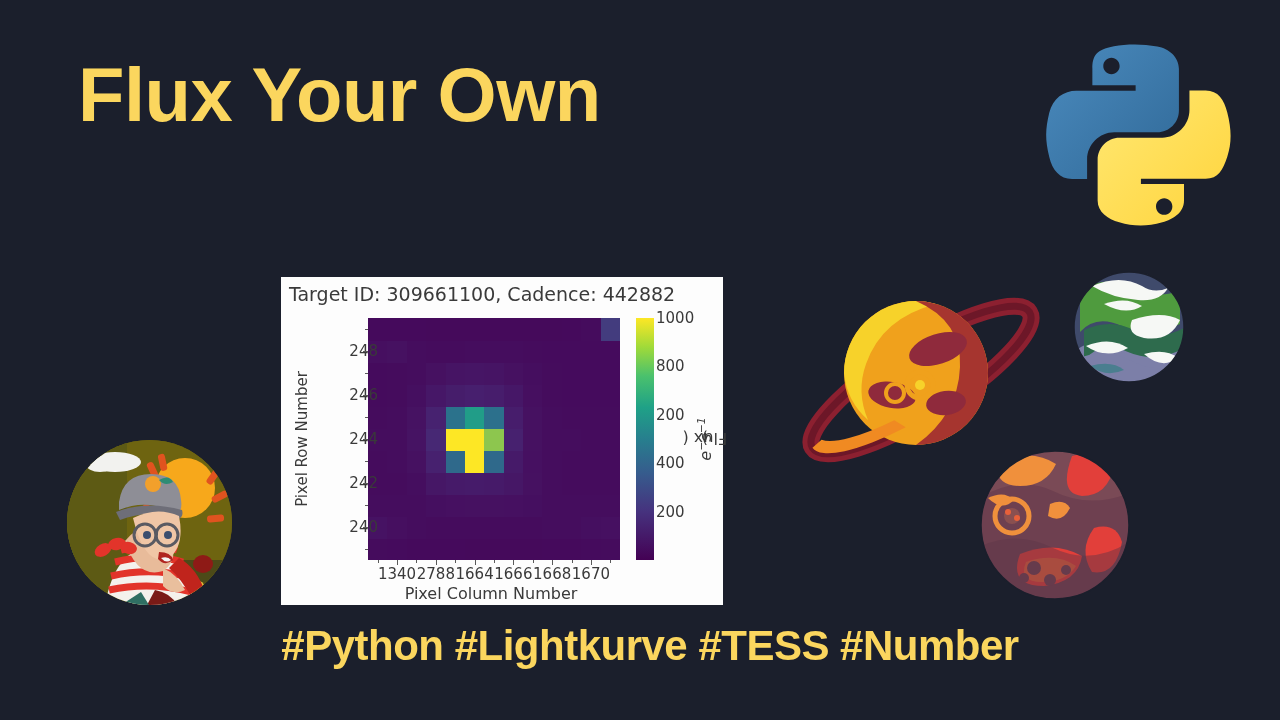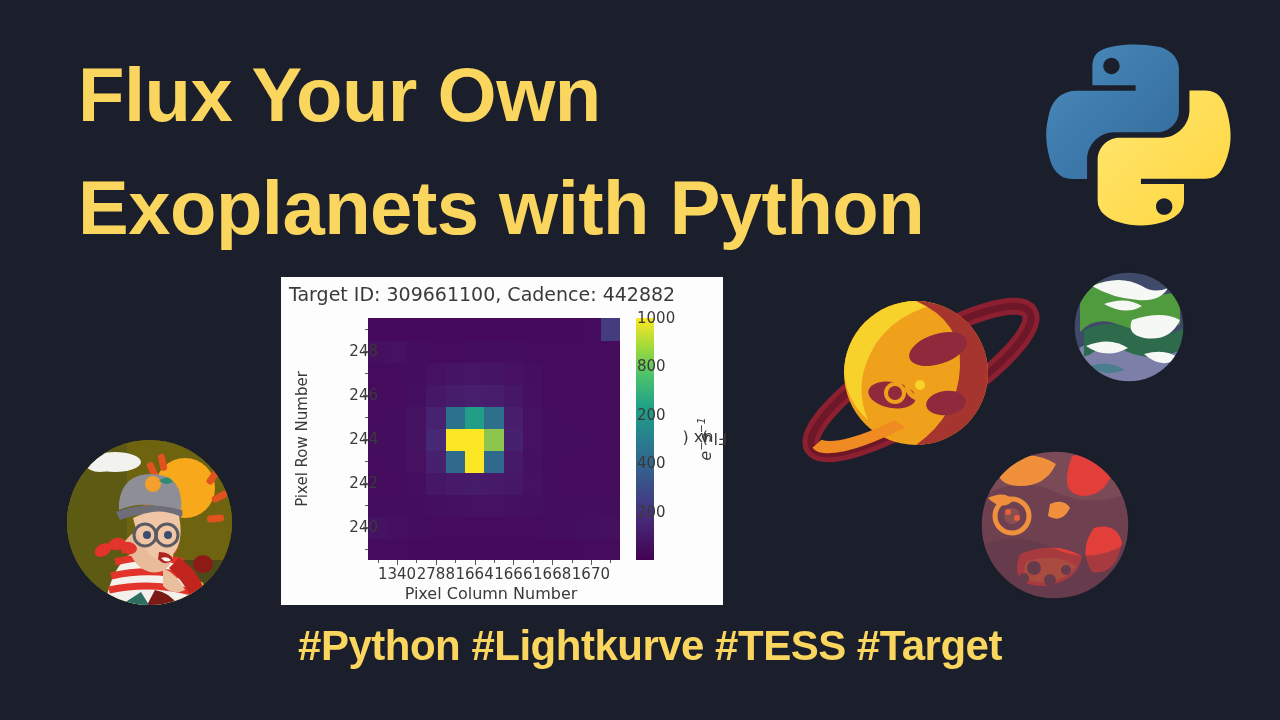--- a/index.html
+++ b/index.html
@@ -78,21 +78,21 @@
   }
 
   
   .cbar {
     position:absolute; left:355px; top:41px; width:18px; height:242px;
     background:linear-gradient(to top,
       #440154 0%, #46327e 20%, #365c8d 36%, #277f8e 50%,
       #1fa187 63%, #4ac16d 76%, #a0da39 88%, #fde725 100%);
   }
   .cbtick {
-    position:absolute; left:356px; width:44px;
+    position:absolute; left:375px; width:44px;
     font-family:"DejaVu Sans", sans-serif;
     font-size:15px; color:#3a3a3a;
   }
   .cblabel-wrap {
     position:absolute; left:416px; top:41px; width:16px; height:242px;
   }
   .cblabel-wrap span {
     position:absolute; left:50%; top:50%;
     transform:translate(-50%,-50%) rotate(-90deg);
     white-space:nowrap;
@@ -128,21 +128,20 @@
   
   .planet { position:absolute; }
 </style>
 </head>
 <body>
 
 <div class="stage">
 
   <div class="title-block">
     <div class="title-line">Flux Your Own</div>
-    <div class="title-line">Exoplanets with Python</div>
   </div>
 
   <div class="py-logo">
     <svg viewBox="0 0 110 110" width="200" height="200">
       <defs>
         <linearGradient id="pyblue" x1="0" y1="0" x2="1" y2="1">
           <stop offset="0%" stop-color="#4b8bbe"></stop>
             <stop offset="100%" stop-color="#306998"></stop>
         </linearGradient>
         <linearGradient id="pyyel" x1="0" y1="0" x2="1" y2="1">
@@ -410,21 +409,21 @@
       <path d="M112 118 q18 10 26 34 l-12 8 q-12 -22 -24 -32 Z" fill="#c0241c"></path>
       <ellipse cx="136" cy="124" rx="10" ry="9" fill="#8e1a16"></ellipse>
       <path d="M96 128 q14 6 22 22 q-12 6 -22 -4 Z" fill="#e9bf9d"></path>
       <path d="M88 150 q16 3 22 15 h-30 Z" fill="#7a1a16"></path>
       <path d="M74 152 l8 13 h-28 Z" fill="#2f6f63"></path>
       <path d="M0 104 q10 10 6 26 l-6 -2 Z" fill="#2f8c74"></path>
     </svg>
   </div>
 
   <div class="hashtags">
-    <span class="hashtags-shift">#Python #Lightkurve #TESS #Target</span>
+    <span class="hashtags-shift">#Python #Lightkurve #TESS #Number</span>
   </div>
 
   <div class="planet" style="left:786px; top:245px; width:270px; height:270px;">
     <svg viewBox="0 0 270 270" width="270" height="270">
       <g transform="rotate(-32 135 135)">
         <ellipse cx="135" cy="135" rx="128" ry="34" fill="none" stroke="#8c2030" stroke-width="17"></ellipse>
         <ellipse cx="135" cy="135" rx="128" ry="34" fill="none" stroke="#6d1728" stroke-width="7"></ellipse>
       </g>
       <circle cx="130" cy="128" r="72" fill="#f0a11c"></circle>
       <path d="M58 128 a72 72 0 0 1 72 -72 a72 72 0 0 1 20 3 q-54 14 -70 60 q-10 28 2 56 a72 72 0 0 1 -24 -47 Z" fill="#f7d22a"></path>

